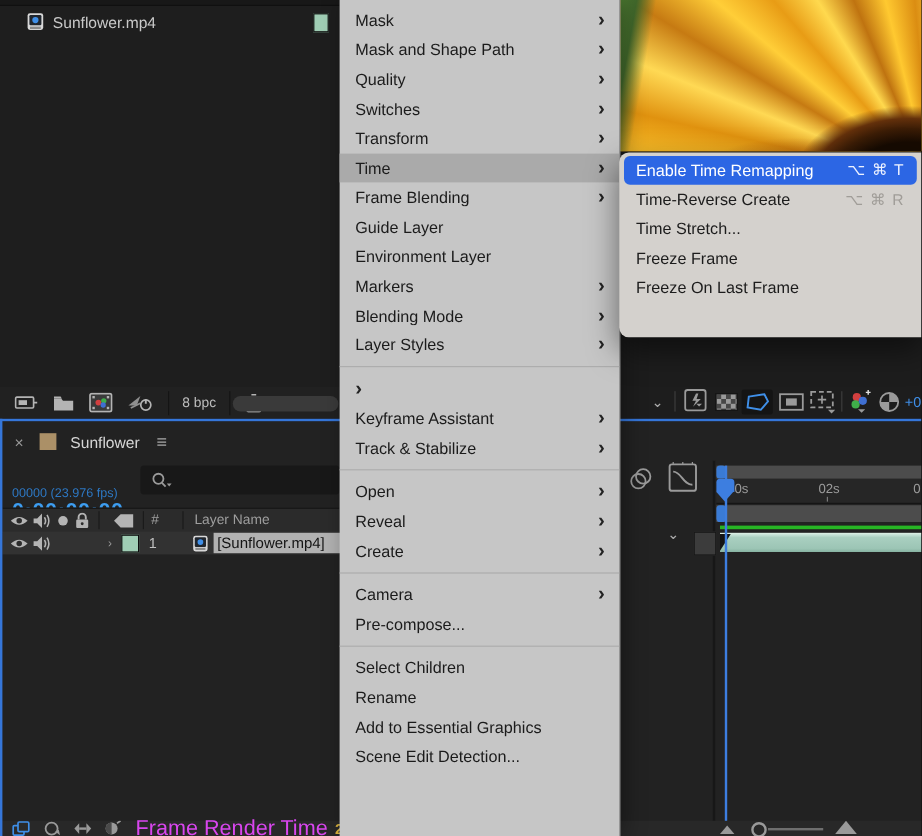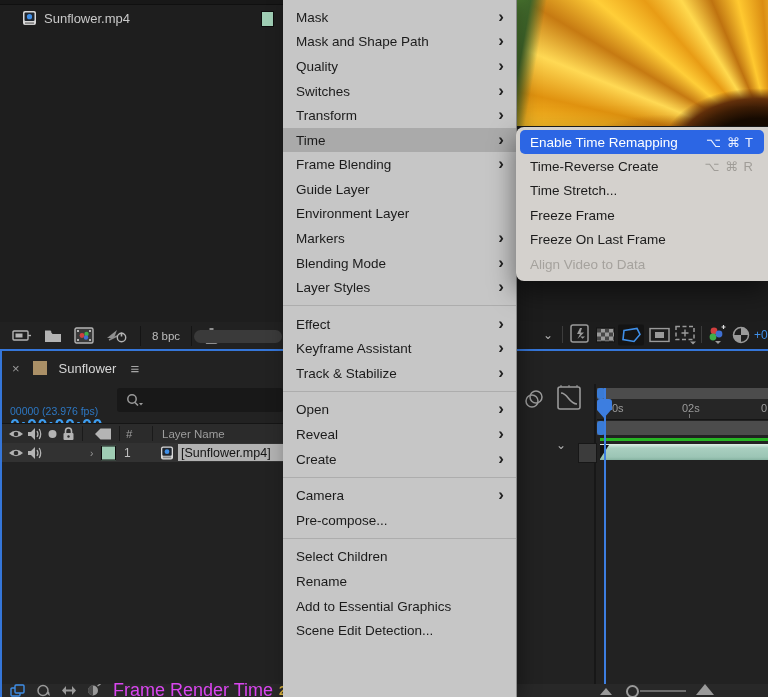--- a/index.html
+++ b/index.html
@@ -442,21 +442,20 @@
       <div class="mi">
         <span class="mi-label">Blending Mode</span>
         <span class="mi-chevron" style="visibility: visible;">›</span>
       </div>
       <div class="mi">
         <span class="mi-label">Layer Styles</span>
         <span class="mi-chevron" style="visibility: visible;">›</span>
       </div>
       <div class="menu-sep"></div>
       <div class="mi">
-        <span class="mi-label">Effect</span>
         <span class="mi-chevron" style="visibility: visible;">›</span>
       </div>
       <div class="mi">
         <span class="mi-label">Keyframe Assistant</span>
         <span class="mi-chevron" style="visibility: visible;">›</span>
       </div>
       <div class="mi">
         <span class="mi-label">Track &amp; Stabilize</span>
         <span class="mi-chevron" style="visibility: visible;">›</span>
       </div>
@@ -516,19 +515,15 @@
         <span class="mi-shortcut"></span>
       </div>
       <div class="smi">
         <span class="mi-label">Freeze Frame</span>
         <span class="mi-shortcut"></span>
       </div>
       <div class="smi">
         <span class="mi-label">Freeze On Last Frame</span>
         <span class="mi-shortcut"></span>
       </div>
-      <div class="smi disabled">
-        <span class="mi-label">Align Video to Data</span>
-        <span class="mi-shortcut"></span>
-      </div>
     </nav>
 
 </div>
 
 </body></html>

